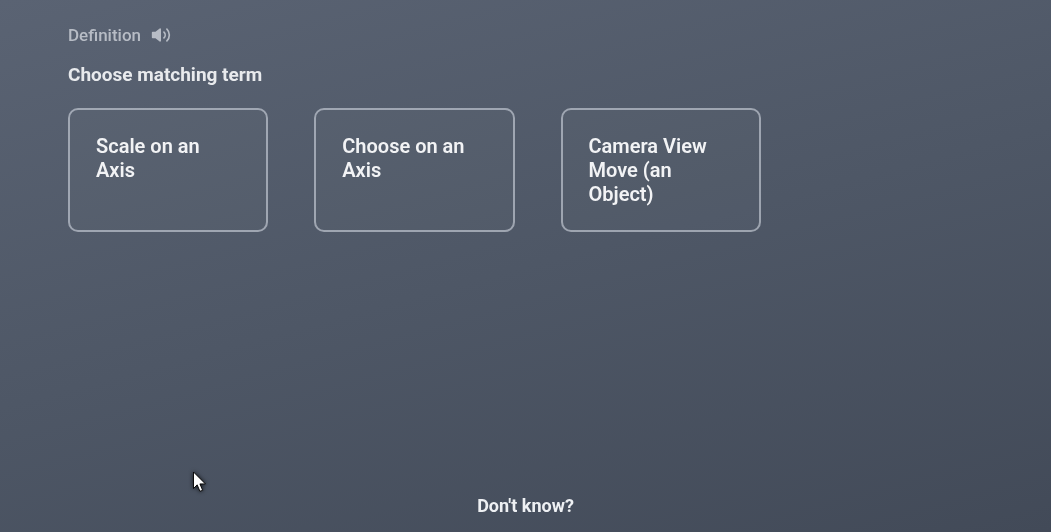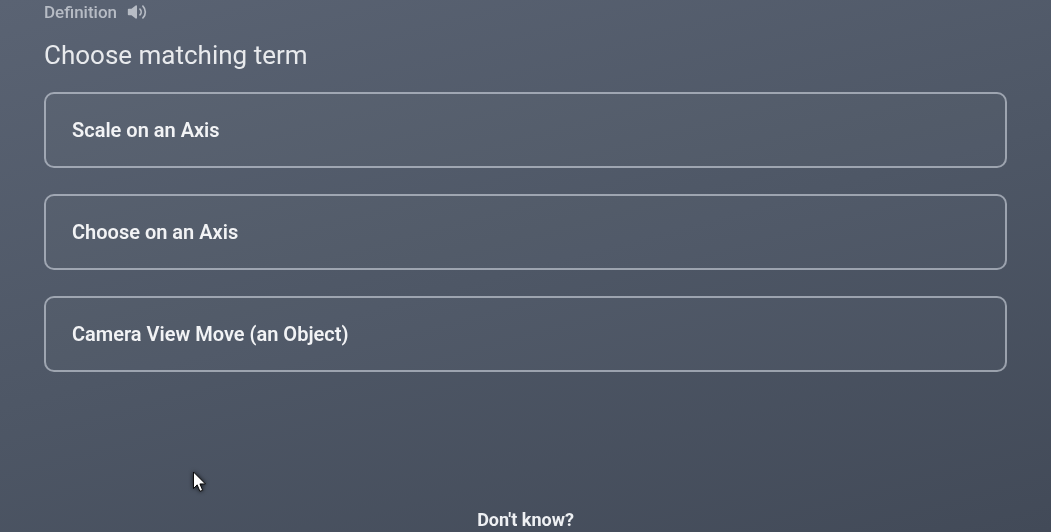--- a/index.html
+++ b/index.html
@@ -6,21 +6,22 @@
   html, body {
     width: 1051px;
     height: 532px;
     background: linear-gradient(165deg, #5a6373 0%, #4e5766 50%, #424a58 100%);
     font-family: -apple-system, BlinkMacSystemFont, "Segoe UI", Roboto, Arial, sans-serif;
     color: #e8eaed;
     overflow: hidden;
     position: relative;
   }
   .container {
-    padding: 2px 44px 0 44px;
+    padding: 2px 44px 0 68px;
+    margin-top: 23px;
   }
   .def-row {
     display: flex;
     align-items: center;
     gap: 10px;
     color: #b7bcc5;
     font-size: 17px;
     font-weight: 500;
     margin-bottom: 18px;
   }
@@ -32,47 +33,47 @@
   }
   .def-row .icon svg { width: 20px; height: 20px; }
   .definition-text {
     font-size: 28px;
     font-weight: 600;
     color: #f2f3f5;
     line-height: 1.35;
     margin-bottom: 120px;
   }
   .choose-label {
-    font-size: 26px;
-    font-weight: 400;
+    font-size: 19px;
+    font-weight: 700;
     color: #e8eaed;
     margin-bottom: 22px;
   }
   .options {
     display: grid;
-    grid-template-columns: 1fr;
+    grid-template-columns: 1fr 1fr 1fr 1fr;
     column-gap: 46px;
     row-gap: 26px;
   }
   .option {
     border: 2px solid rgba(220,225,235,0.55);
     border-radius: 10px;
     padding: 24px 26px;
     font-size: 20px;
     font-weight: 600;
     color: #f2f3f5;
     background: rgba(255,255,255,0.02);
     cursor: pointer;
     position: relative;
   }
   .dont-know {
     position: absolute;
     left: 0;
     right: 0;
-    bottom: 2px;
+    bottom: 16px;
     text-align: center;
     font-size: 18px;
     font-weight: 700;
     color: #eef0f3;
   }
   .cursor {
     position: absolute;
     left: 188px;
     top: 470px;
     width: 22px;

